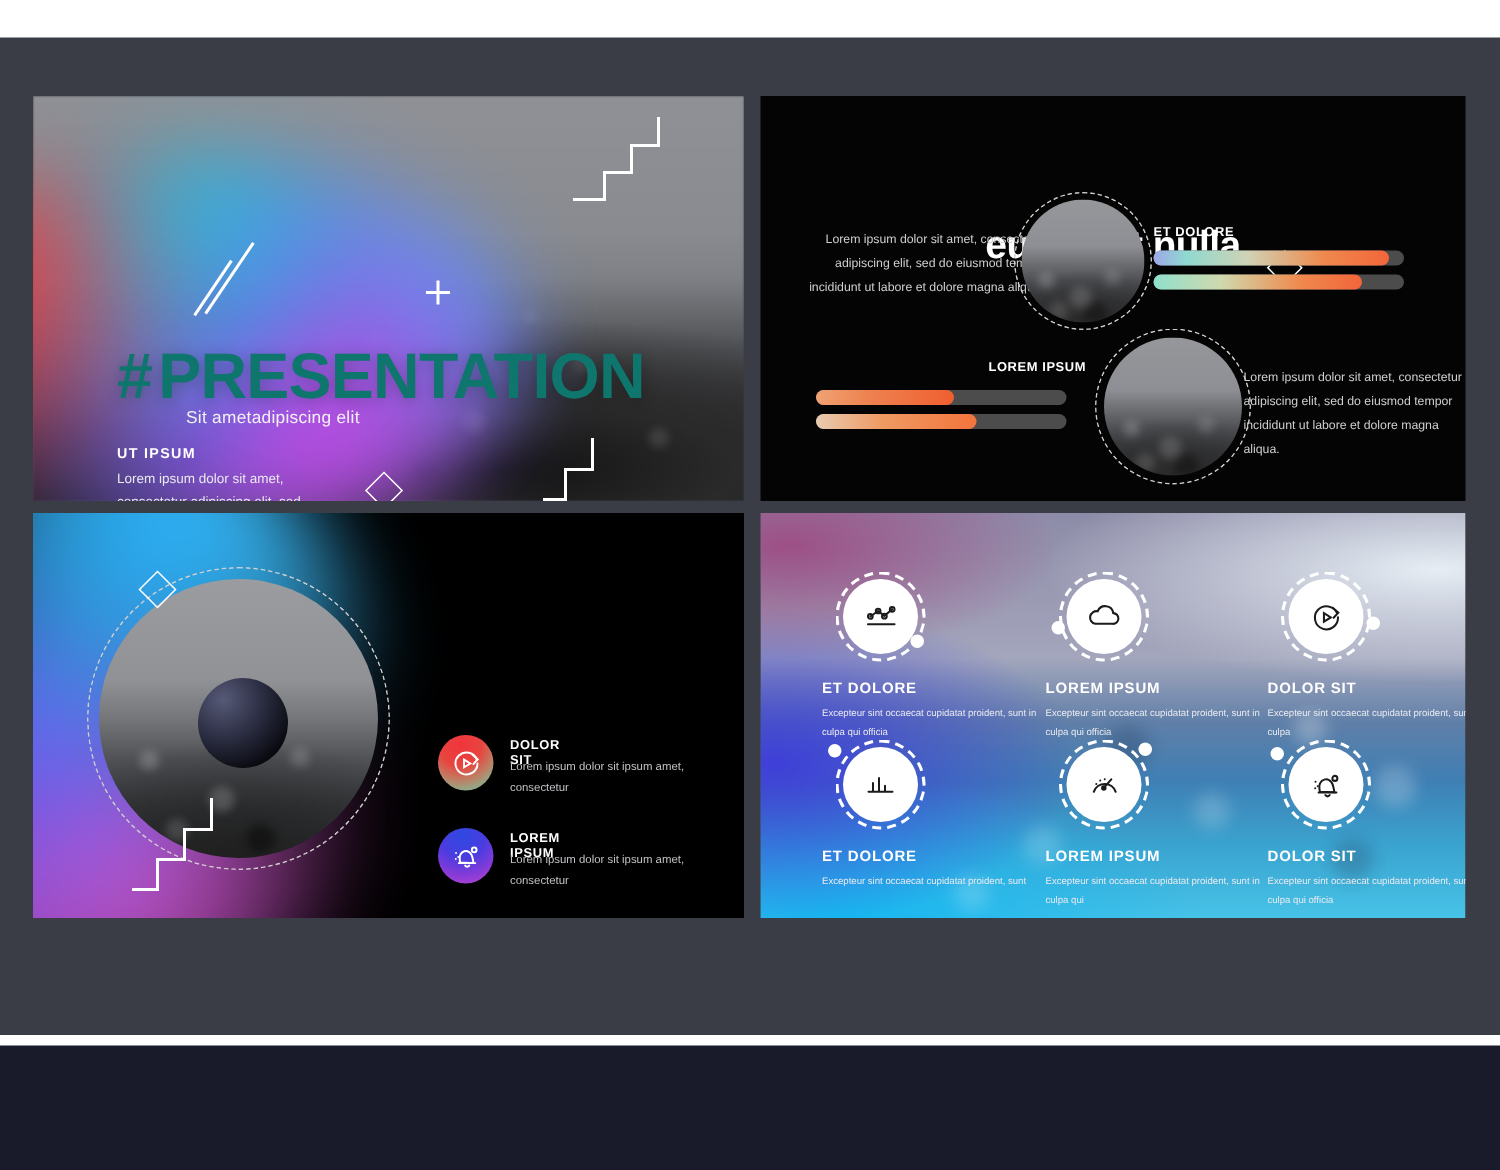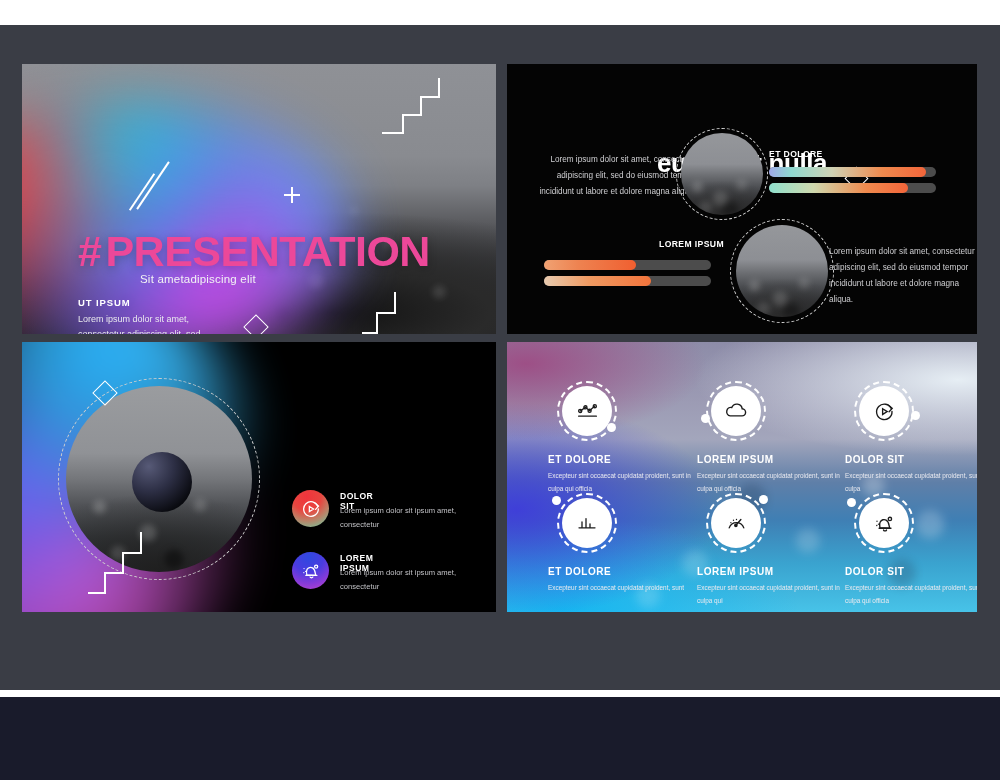--- a/index.html
+++ b/index.html
@@ -54,26 +54,26 @@
       radial-gradient(circle at 16% 32%, #ff2d2d 0%, rgba(255,45,45,0) 42%),
       radial-gradient(circle at 44% 18%, #1bc6e8 0%, rgba(27,198,232,0) 46%),
       radial-gradient(circle at 70% 72%, #d24bf0 0%, rgba(210,75,240,0) 52%),
       radial-gradient(circle at 52% 55%, #1d6cf5 0%, rgba(29,108,245,0) 62%),
       radial-gradient(circle at 86% 40%, #3aa8ff 0%, rgba(58,168,255,0) 55%);
     filter: blur(26px); opacity: .95;
   }
 
   .s1-title {
     position: absolute; left: 56px; top: 163px;
-    font-size: 43px; font-weight: 700; color: #ec4899; letter-spacing: -0.5px;
+    font-size: 43px; font-weight: 700; color: #0f766e; letter-spacing: -0.5px;
     text-shadow: 0 2px 10px rgba(0,0,0,.25);
   }
   .s1-title .hash { margin-right: 4px; }
   .s1-sub {
-    position: absolute; left: 118px; top: 209px;
+    position: absolute; left: 102px; top: 209px;
     font-size: 11.5px; color: #f2f2f4; letter-spacing: .2px; font-weight: 400;
   }
   .s1-kicker {
     position: absolute; left: 56px; top: 233px;
     font-size: 9.5px; font-weight: 700; color: #ffffff; letter-spacing: .9px;
   }
   .s1-body {
     position: absolute; left: 56px; top: 248px; width: 125px;
     font-size: 9px; line-height: 1.72; color: #e9e9ee;
   }

